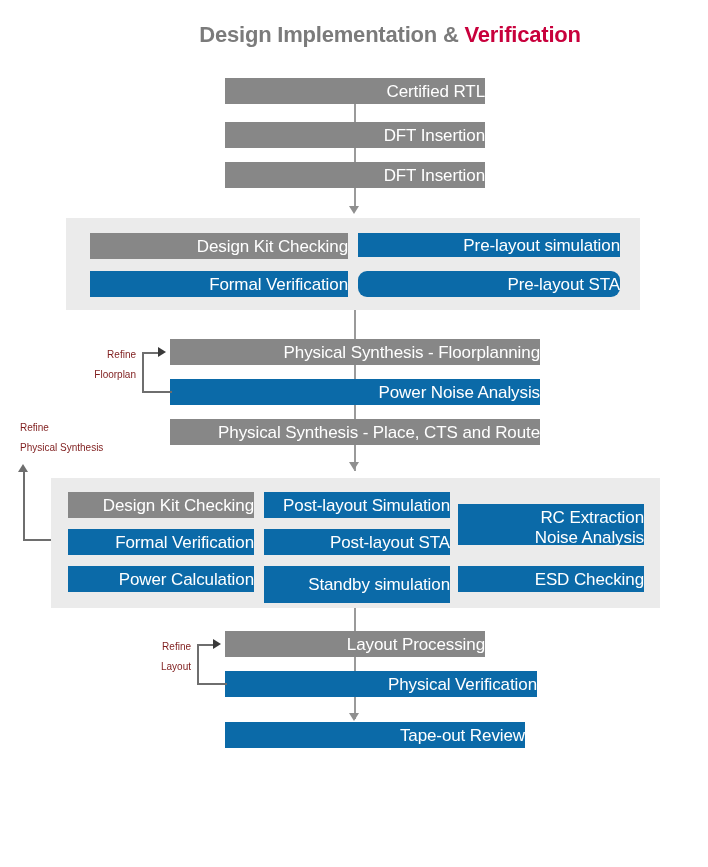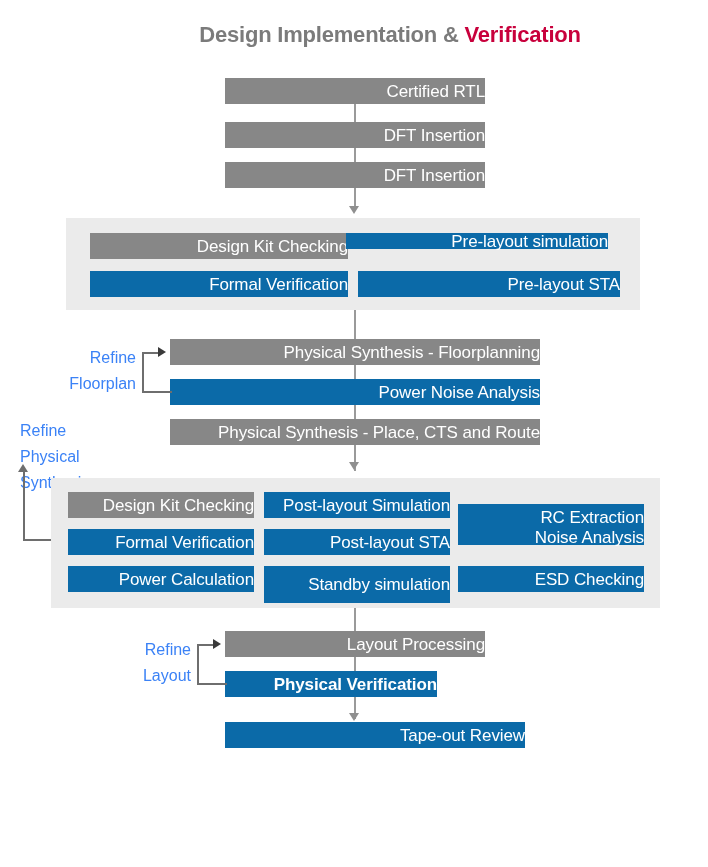--- a/index.html
+++ b/index.html
@@ -87,23 +87,23 @@
     position: absolute;
     width: 0; height: 0;
     border-top: 5.5px solid transparent;
     border-bottom: 5.5px solid transparent;
     border-left: 8px solid #3a3a3a;
   }
 
   
   .caption {
     position: absolute;
-    font-size: 16px;
-    line-height: 26px;
-    color: #3b82f6;
+    font-size: 10px;
+    line-height: 20px;
+    color: #7f1d1d;
     white-space: pre-line;
   }
   .caption.right { text-align: right; }
   .caption.left  { text-align: left; }
 </style>
 </head>
 <body>
 
 <div id="title">
   <span class="t-gray">Design Implementation &amp; </span><span class="t-red">Verification</span>
@@ -123,27 +123,27 @@
   <span>DFT Insertion</span>
 </div>
 <div class="vline" style="left:354px; top:188px; height:22px;"></div>
 <div class="arrow-down" style="left:349px; top:206px;"></div>
 
 <div class="panel" style="left:66px; top:218px; width:574px; height:92px;"></div>
 
 <div class="box gray" style="left:90px; top:233px; width:258px; height:26px;">
   <span>Design Kit Checking</span>
 </div>
-<div class="box blue" style="left:346px; top:233px; width:262px; height:16px;">
+<div class="box blue" style="left:358px; top:233px; width:262px; height:24px;">
   <span>Pre-layout simulation</span>
 </div>
 <div class="box blue" style="left:90px; top:271px; width:258px; height:26px;">
   <span>Formal Verification</span>
 </div>
-<div class="box blue" style="left:358px; top:271px; width:262px; height:26px;">
+<div class="box blue" style="left:358px; top:271px; width:262px; height:26px;border-radius:9px;">
   <span>Pre-layout STA</span>
 </div>
 
 <div class="vline" style="left:354px; top:310px; height:32px;"></div>
 
 <div class="box gray" style="left:170px; top:339px; width:370px; height:26px;">
   <span>Physical Synthesis - Floorplanning</span>
 </div>
 <div class="vline" style="left:354px; top:365px; height:14px;"></div>
 
@@ -203,21 +203,21 @@
   <span>ESD Checking</span>
 </div>
 
 <div class="vline" style="left:354px; top:608px; height:26px;"></div>
 
 <div class="box gray" style="left:225px; top:631px; width:260px; height:26px;">
   <span>Layout Processing</span>
 </div>
 <div class="vline" style="left:354px; top:657px; height:14px;"></div>
 
-<div class="box blue" style="left:225px; top:671px; width:212px; height:26px;font-weight:bold;">
+<div class="box blue" style="left:225px; top:671px; width:312px; height:26px;">
   <span>Physical Verification</span>
 </div>
 <div class="vline" style="left:354px; top:697px; height:22px;"></div>
 <div class="arrow-down" style="left:349px; top:713px;"></div>
 
 <div class="box blue" style="left:225px; top:722px; width:300px; height:26px;">
   <span>Tape-out Review</span>
 </div>
 
 <div class="caption right" style="left:121px; top:637px; width:70px;">Refine

